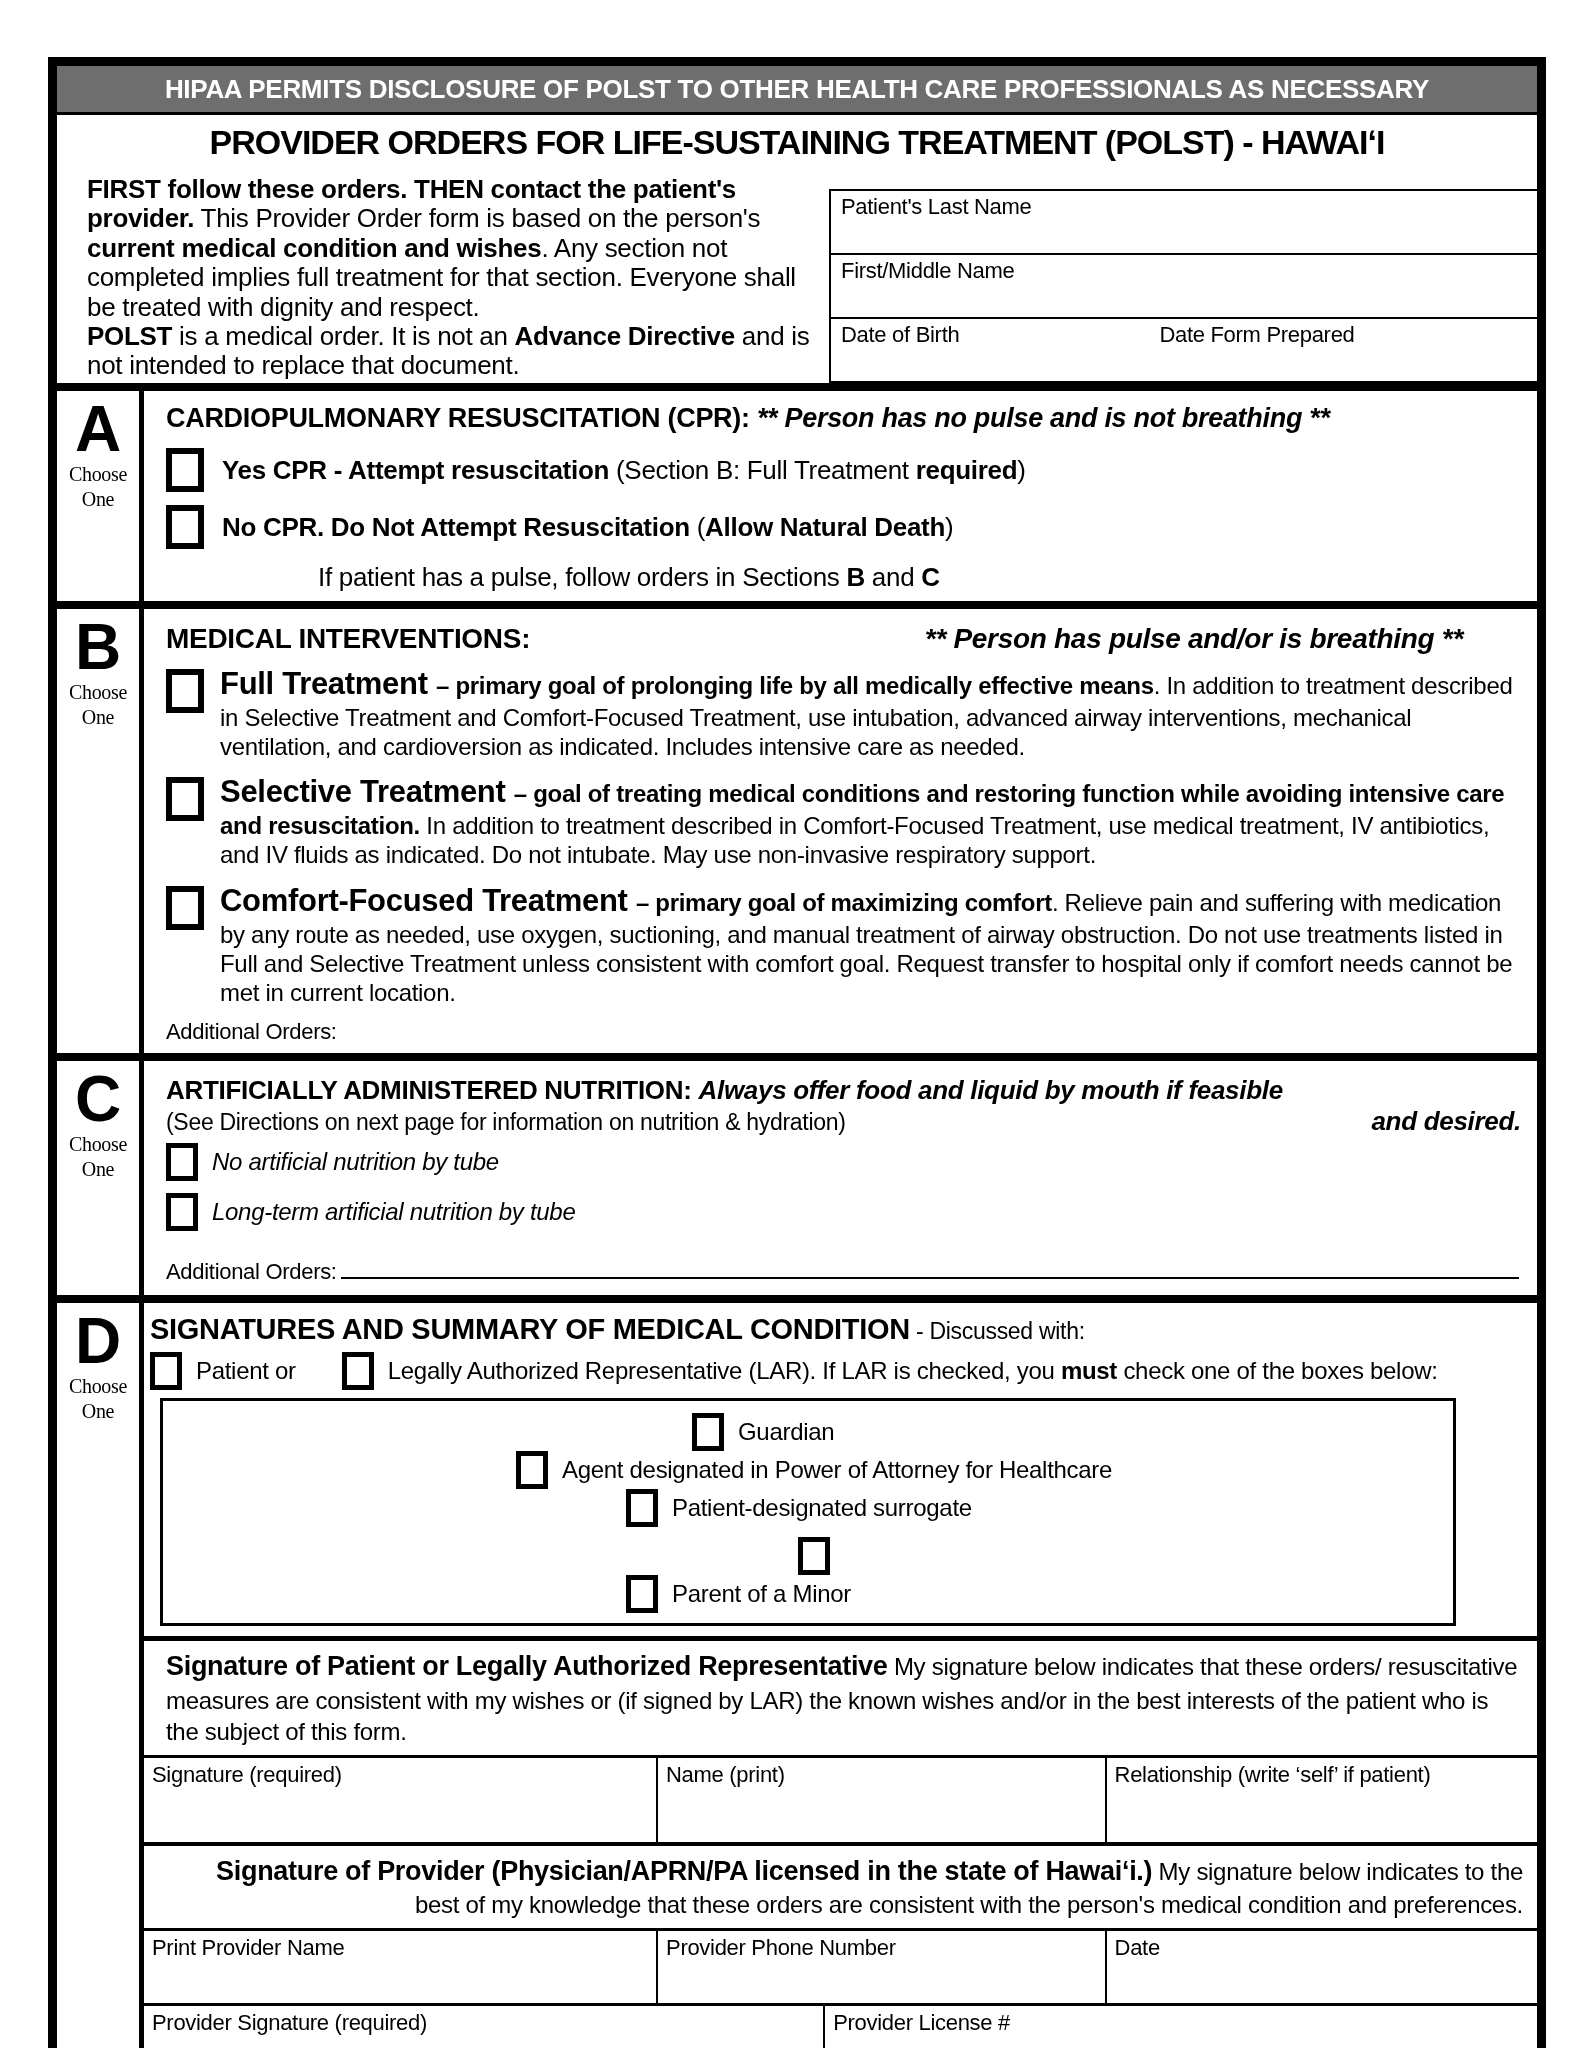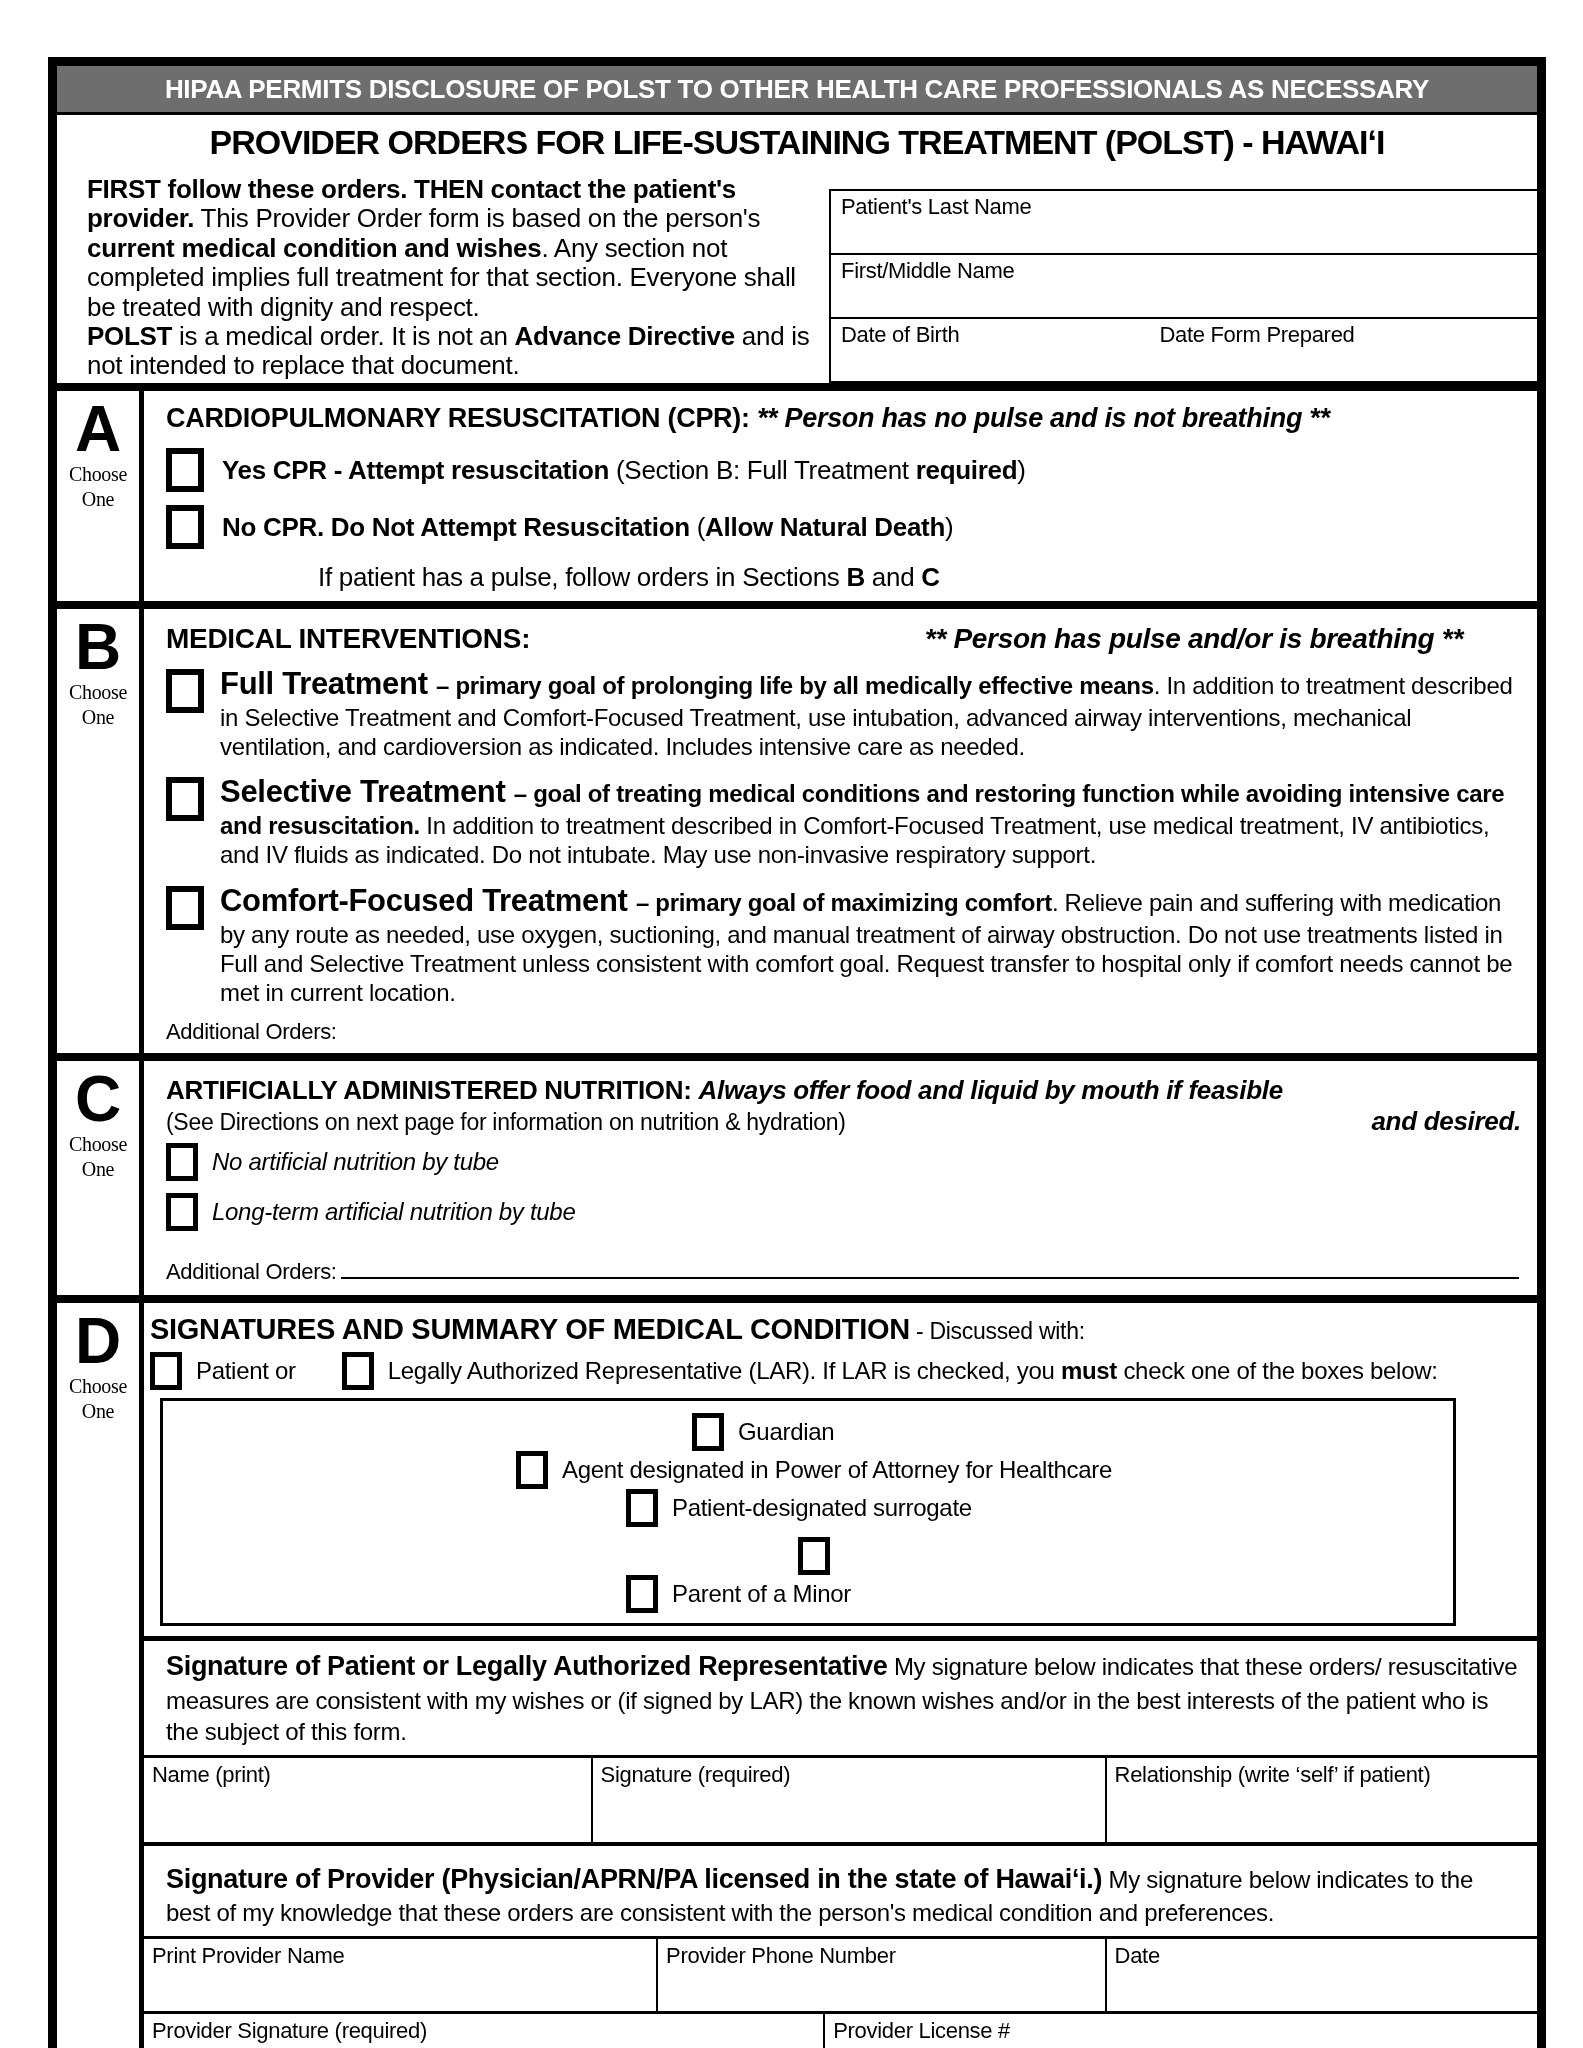--- a/index.html
+++ b/index.html
@@ -96,21 +96,21 @@
   .lar-c2{flex:1;}
   .lar-c3{width:376px;flex:none;}
   .sig-par{border-top:5px solid var(--ink);margin-top:10px;padding:8px 14px 8px 22px;
            font-size:24px;line-height:1.3;}
   .sig-table{display:flex;border-top:3px solid var(--ink);}
   .sig-table .cell{border-right:2px solid var(--ink);box-sizing:border-box;
                    padding:4px 8px;font-size:22px;}
   .sig-table .cell:last-child{border-right:none;}
   .t1 .cell{height:84px;}
   .t1 .c1{width:36.9%;} .t1 .c2{width:32.2%;} .t1 .c3{width:30.9%;}
-  .prov-par{border-top:4px solid var(--ink);padding:16px 14px 8px 22px;font-size:24px;line-height:1.3;}
+  .prov-par{border-top:4px solid var(--ink);padding:8px 14px 8px 22px;font-size:24px;line-height:1.3;text-align:right;}
   .t2 .cell{height:72px;}
   .t2 .c1{width:36.9%;} .t2 .c2{width:32.2%;} .t2 .c3{width:30.9%;}
   .t3 .cell{height:72px;}
   .t3 .c1{width:48.9%;} .t3 .c2{width:51.1%;}
   .t4 .cell{height:96px;}
   .t4 .c1{width:57.3%;} .t4 .c2{width:42.7%;}
 </style>
 </head>
 <body>
 
@@ -266,25 +266,25 @@
                 <span class="cb cb-sm"></span>
                 <span>Parent of a Minor</span>
               </div>
             </div>
           </div>
         </div>
 
         <div class="sig-par"><span class="run-lead">Signature of Patient or Legally Authorized Representative</span><span>  My signature below indicates that these orders/ resuscitative measures are consistent with my wishes or (if signed by LAR) the known wishes and/or in the best interests of the patient who is the subject of this form.</span></div>
 
         <div class="sig-table t1">
+          <div class="cell c1">
+            <span>Signature (required)</span>
+          </div>
           <div class="cell c2">
             <span>Name (print)</span>
-          </div>
-          <div class="cell c1">
-            <span>Signature (required)</span>
           </div>
           <div class="cell c3">
             <span>Relationship (write ‘self’ if patient)</span>
           </div>
         </div>
 
         <div class="prov-par"><span class="run-lead">Signature of Provider (Physician/APRN/PA licensed in the state of Hawaiʻi.)</span><span>  My signature below indicates to the best of my knowledge that these orders are consistent with the person's medical condition and preferences.</span></div>
 
         <div class="sig-table t2">
           <div class="cell c1">

